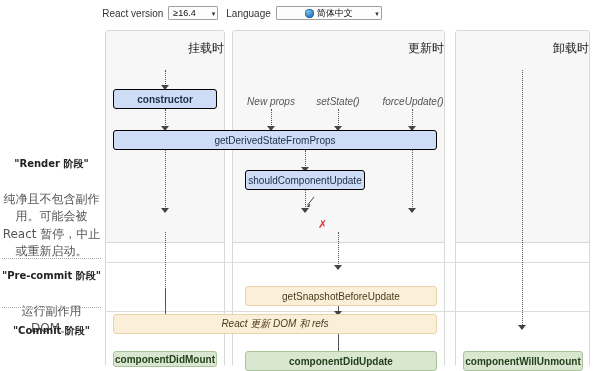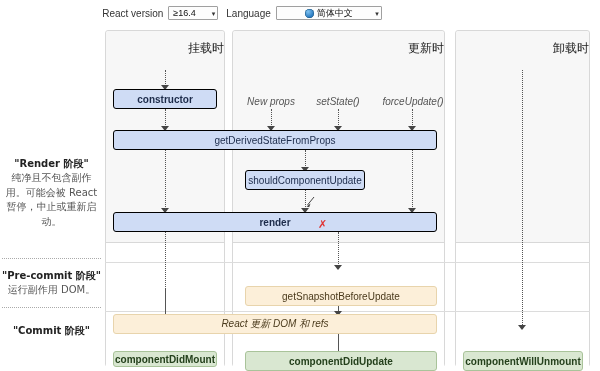--- a/index.html
+++ b/index.html
@@ -69,21 +69,21 @@
   
   .phase{
     position:absolute;left:2px;width:99px;text-align:center;
   }
   .phase-title{
     font-size:10px;color:#222;font-weight:bold;
     font-family:"DejaVu Sans",sans-serif;
     white-space:nowrap;
   }
   .phase-desc{
-    font-size:10px;color:#555;line-height:1.45;margin-top:0;
+    font-size:12px;color:#555;line-height:1.45;margin-top:20px;
     font-family:"DejaVu Sans",sans-serif;
   }
   #phase-render{top:131px;}
   #phase-precommit{top:243px;}
   #phase-commit{top:298px;}
 
   
   .sep{
     position:absolute;left:2px;width:99px;height:0;
     border-top:1px dotted #aaa;
@@ -248,21 +248,20 @@
   <div class="trigger" style="left:238px;top:70px;width:66px;">New props</div>
   <div class="trigger" style="left:308px;top:70px;width:60px;">setState()</div>
   <div class="trigger" style="left:378px;top:70px;width:70px;">forceUpdate()</div>
 
   <div class="box blue bold" style="left:113px;top:63px;width:104px;height:20px;">constructor</div>
 
   <div class="box blue" style="left:113px;top:104px;width:324px;height:20px;">getDerivedStateFromProps</div>
 
   <div class="box blue" style="left:245px;top:144px;width:120px;height:20px;">shouldComponentUpdate</div>
 
-  <div class="box blue bold" style="left:113px;top:186px;width:324px;height:20px;">render</div>
 
   <div class="box cream" style="left:245px;top:260px;width:192px;height:20px;">getSnapshotBeforeUpdate</div>
 
   <div class="box cream ital" style="left:113px;top:288px;width:324px;height:20px;">React 更新 DOM 和 refs</div>
 
   <div class="box green bold" style="left:113px;top:325px;width:104px;height:16px;">componentDidMount</div>
 
   <div class="box green bold" style="left:245px;top:325px;width:192px;height:20px;">componentDidUpdate</div>
 
   <div class="box green bold" style="left:463px;top:325px;width:120px;height:20px;">componentWillUnmount</div>

